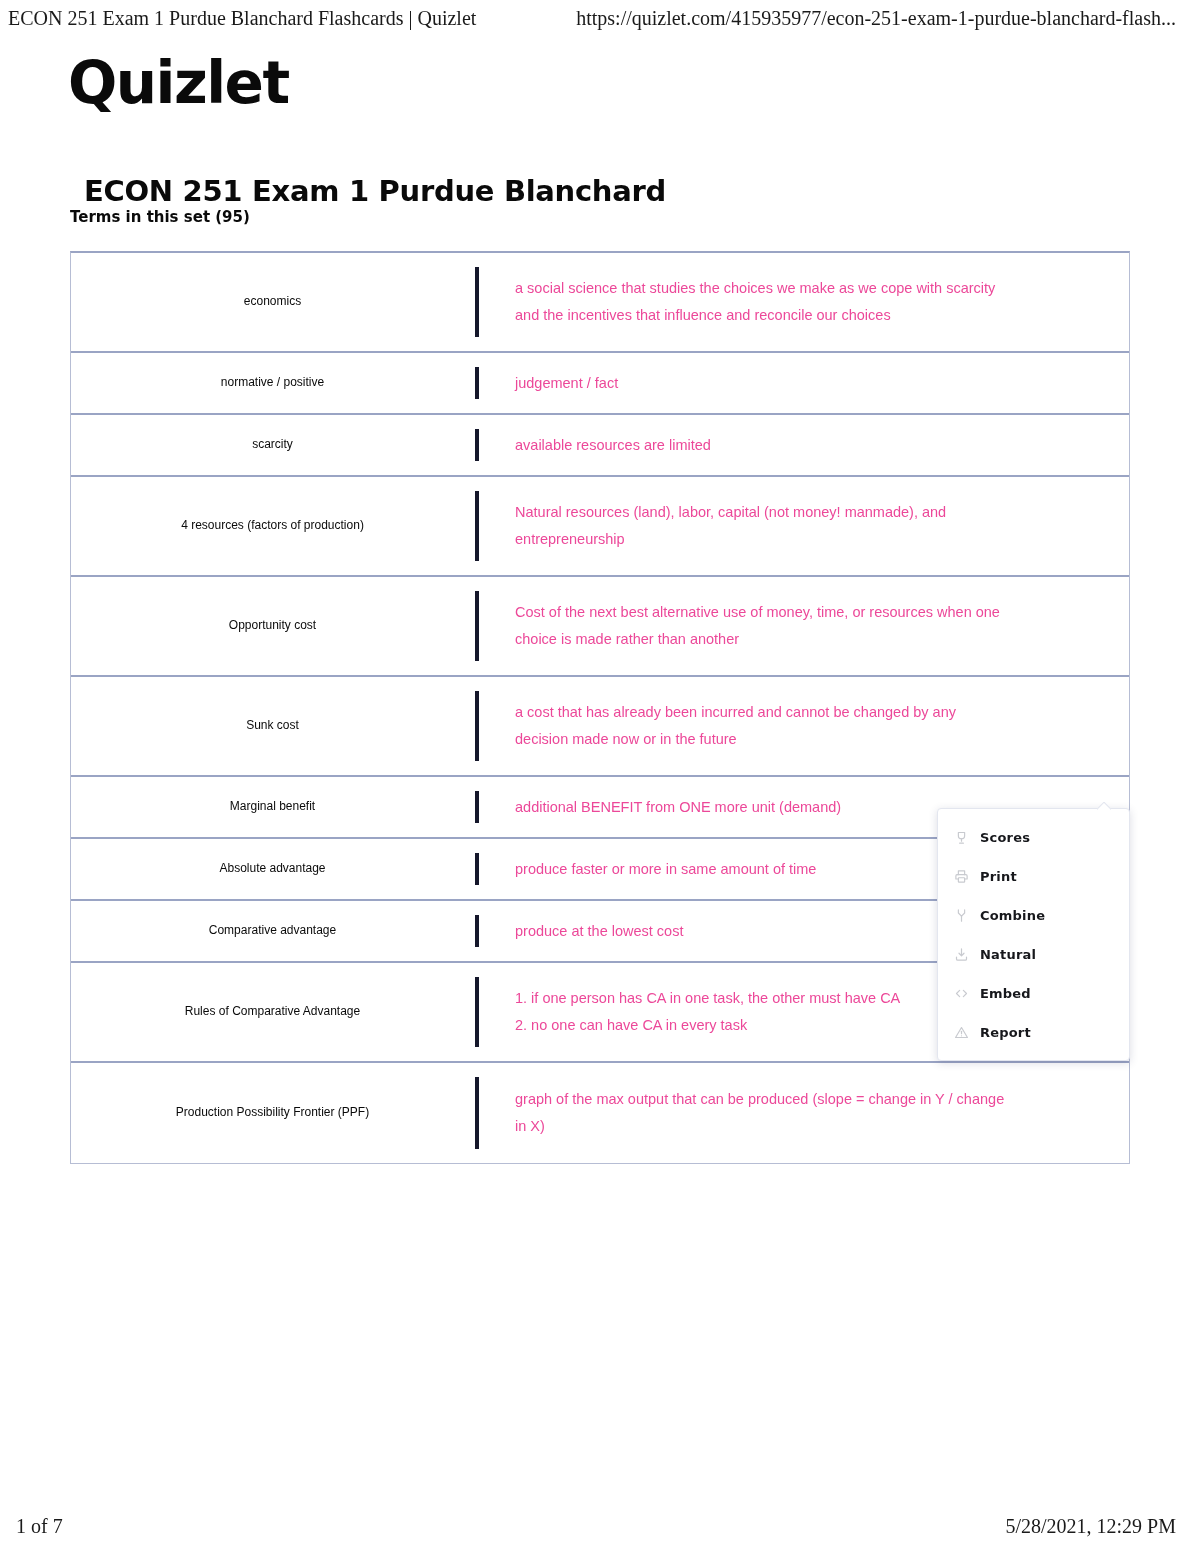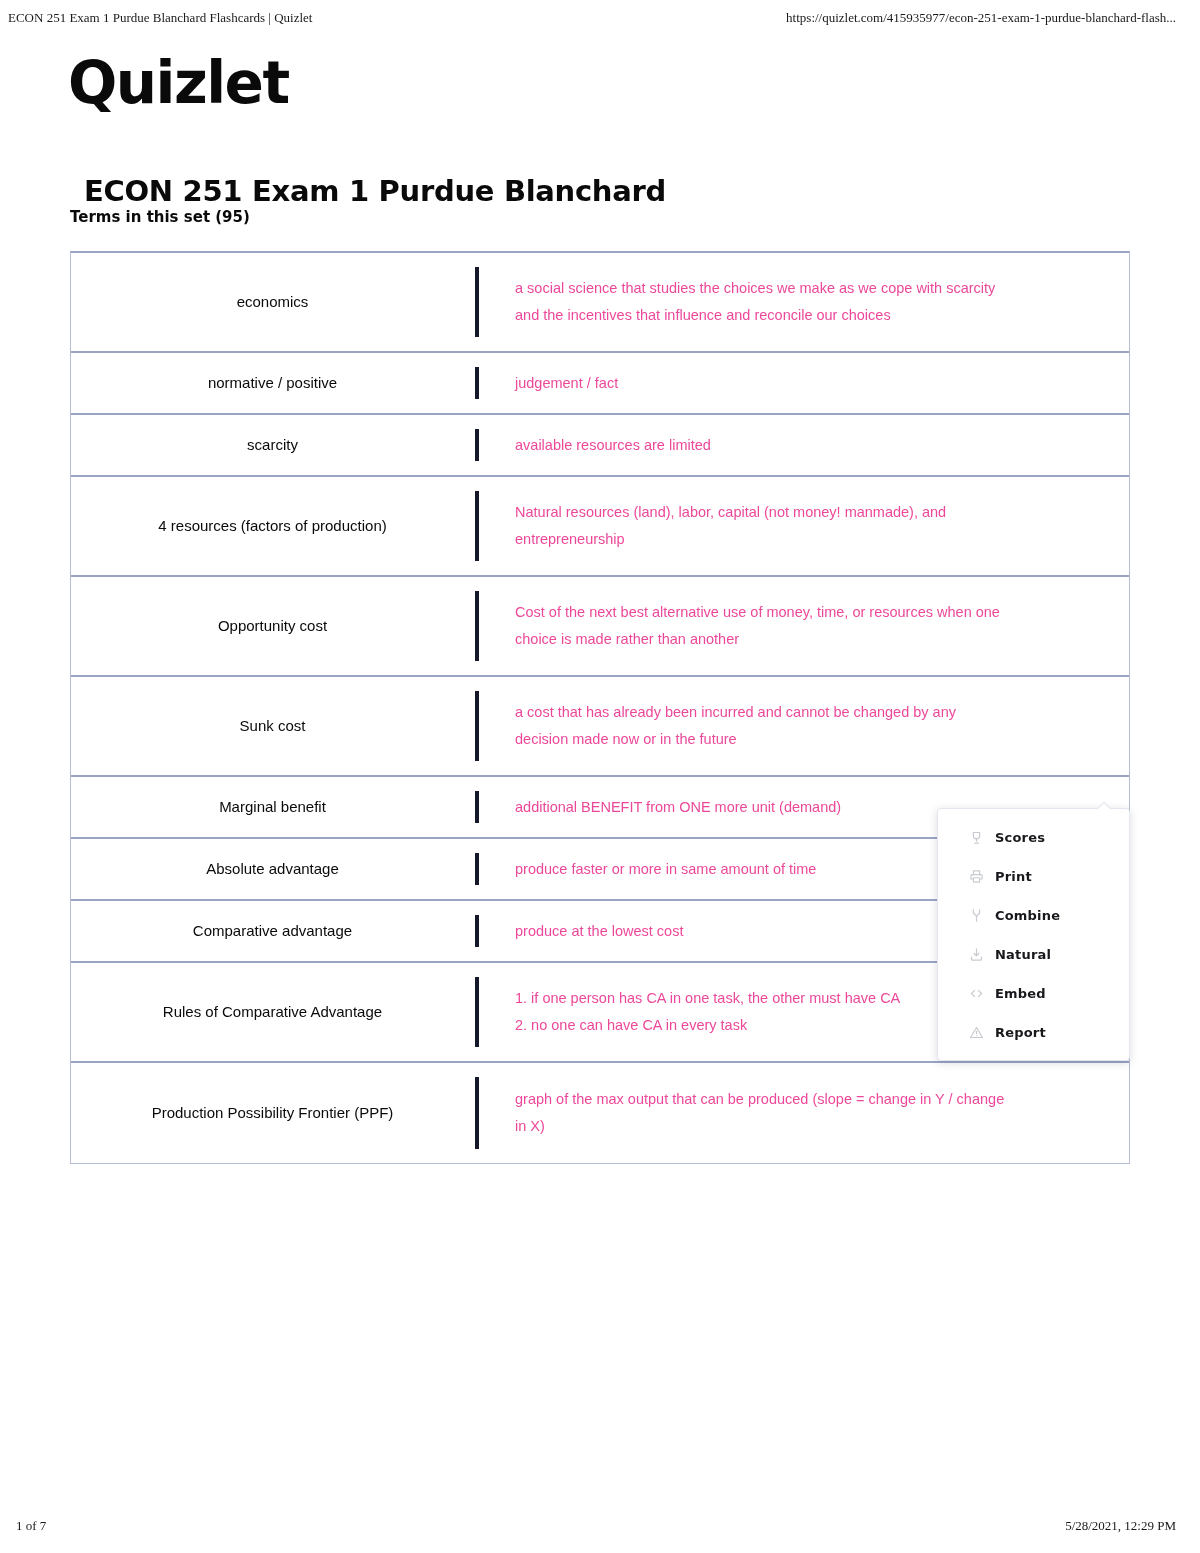--- a/index.html
+++ b/index.html
@@ -18,21 +18,21 @@
     overflow: hidden;
   }
 
   
   .print-header,
   .print-footer {
     position: absolute;
     left: 0;
     width: 1200px;
     font-family: "Liberation Serif", serif;
-    font-size: 13px;
+    font-size: 20px;
     color: #1a1a1a;
     display: flex;
     align-items: center;
     padding: 0 6px;
   }
   .print-header { top: 8px; height: 20px; }
   .print-footer { top: 1516px; height: 20px; }
 
   .ph-left   { flex: 0 0 auto; white-space: nowrap; }
   .ph-spacer { flex: 1 1 auto; }
@@ -106,21 +106,21 @@
   .card-row.h2 { min-height: 100px; }
 
   .term-cell {
     width: 403px;
     flex: 0 0 403px;
     display: flex;
     align-items: center;
     justify-content: center;
     padding: 10px 14px;
     text-align: center;
-    font-size: 15px;
+    font-size: 12px;
     line-height: 1.45;
     color: #0a0a0a;
   }
 
   .divider-cell {
     flex: 0 0 5px;
     width: 5px;
     display: flex;
     align-items: center;
     justify-content: center;
@@ -148,21 +148,21 @@
   
   .dropdown {
     position: absolute;
     left: 937px;
     top: 808px;
     width: 193px;
     background: #ffffff;
     border: 1px solid #e3e6ef;
     border-radius: 4px;
     box-shadow: 0 2px 9px rgba(40,50,90,0.17);
-    padding: 9px 0 8px 15px;
+    padding: 9px 0 8px 0;
     z-index: 40;
   }
   .dropdown-caret {
     position: absolute;
     right: 18px;
     top: -7px;
     width: 14px;
     height: 8px;
     overflow: hidden;
   }

